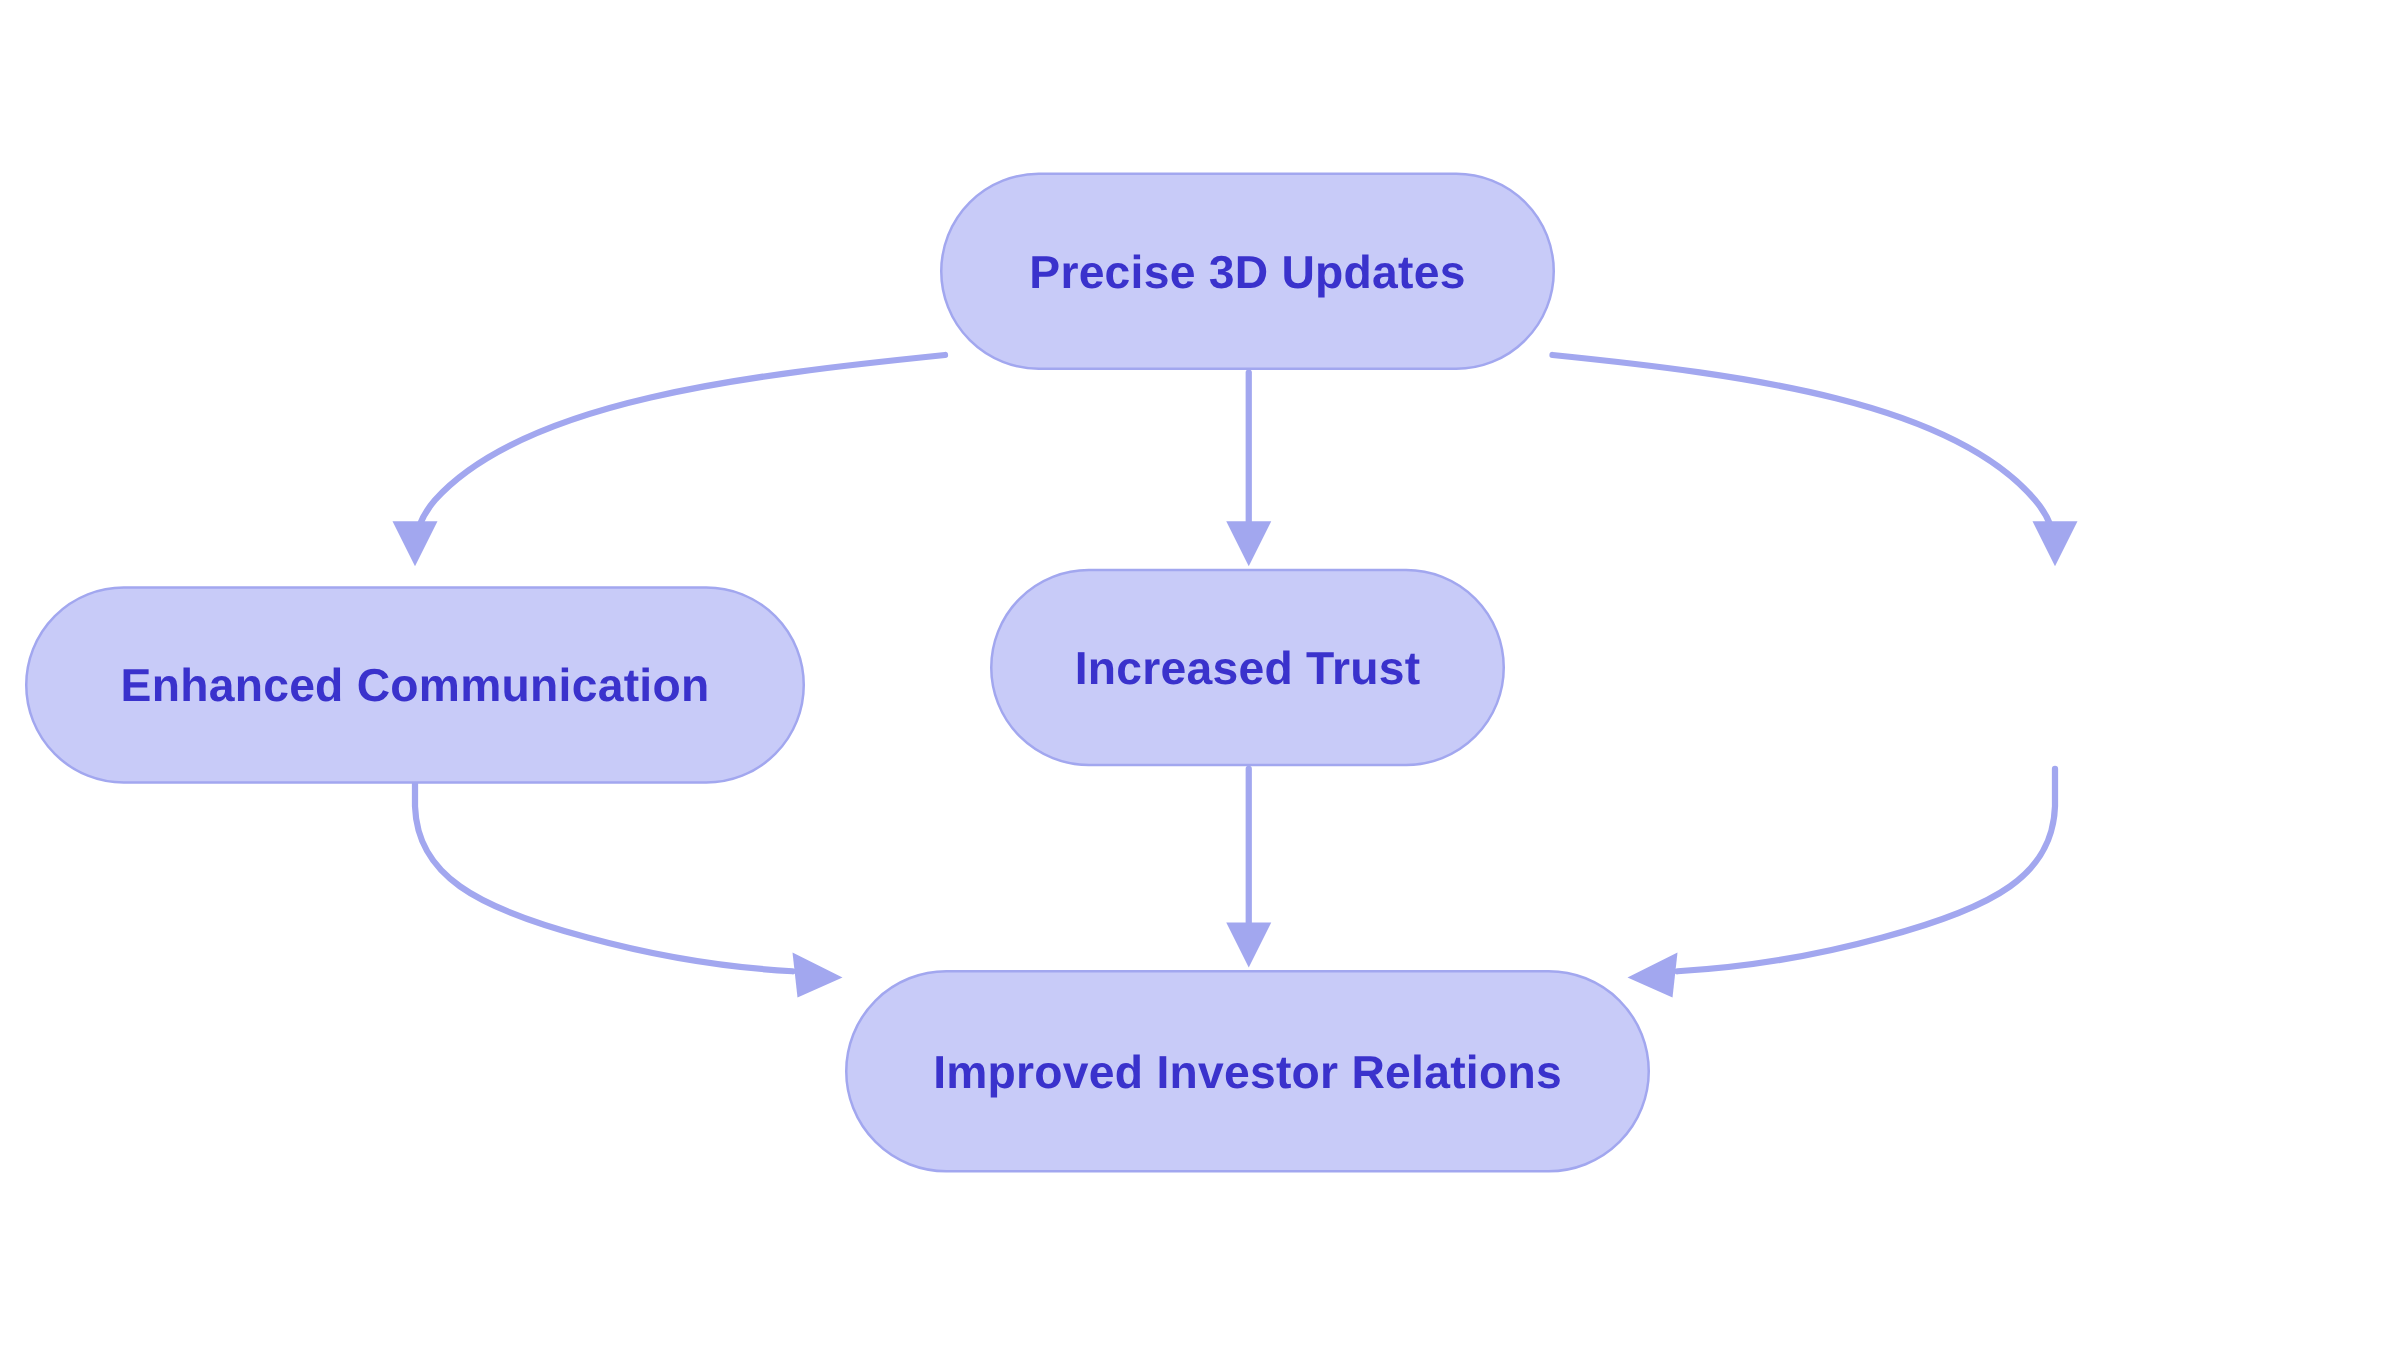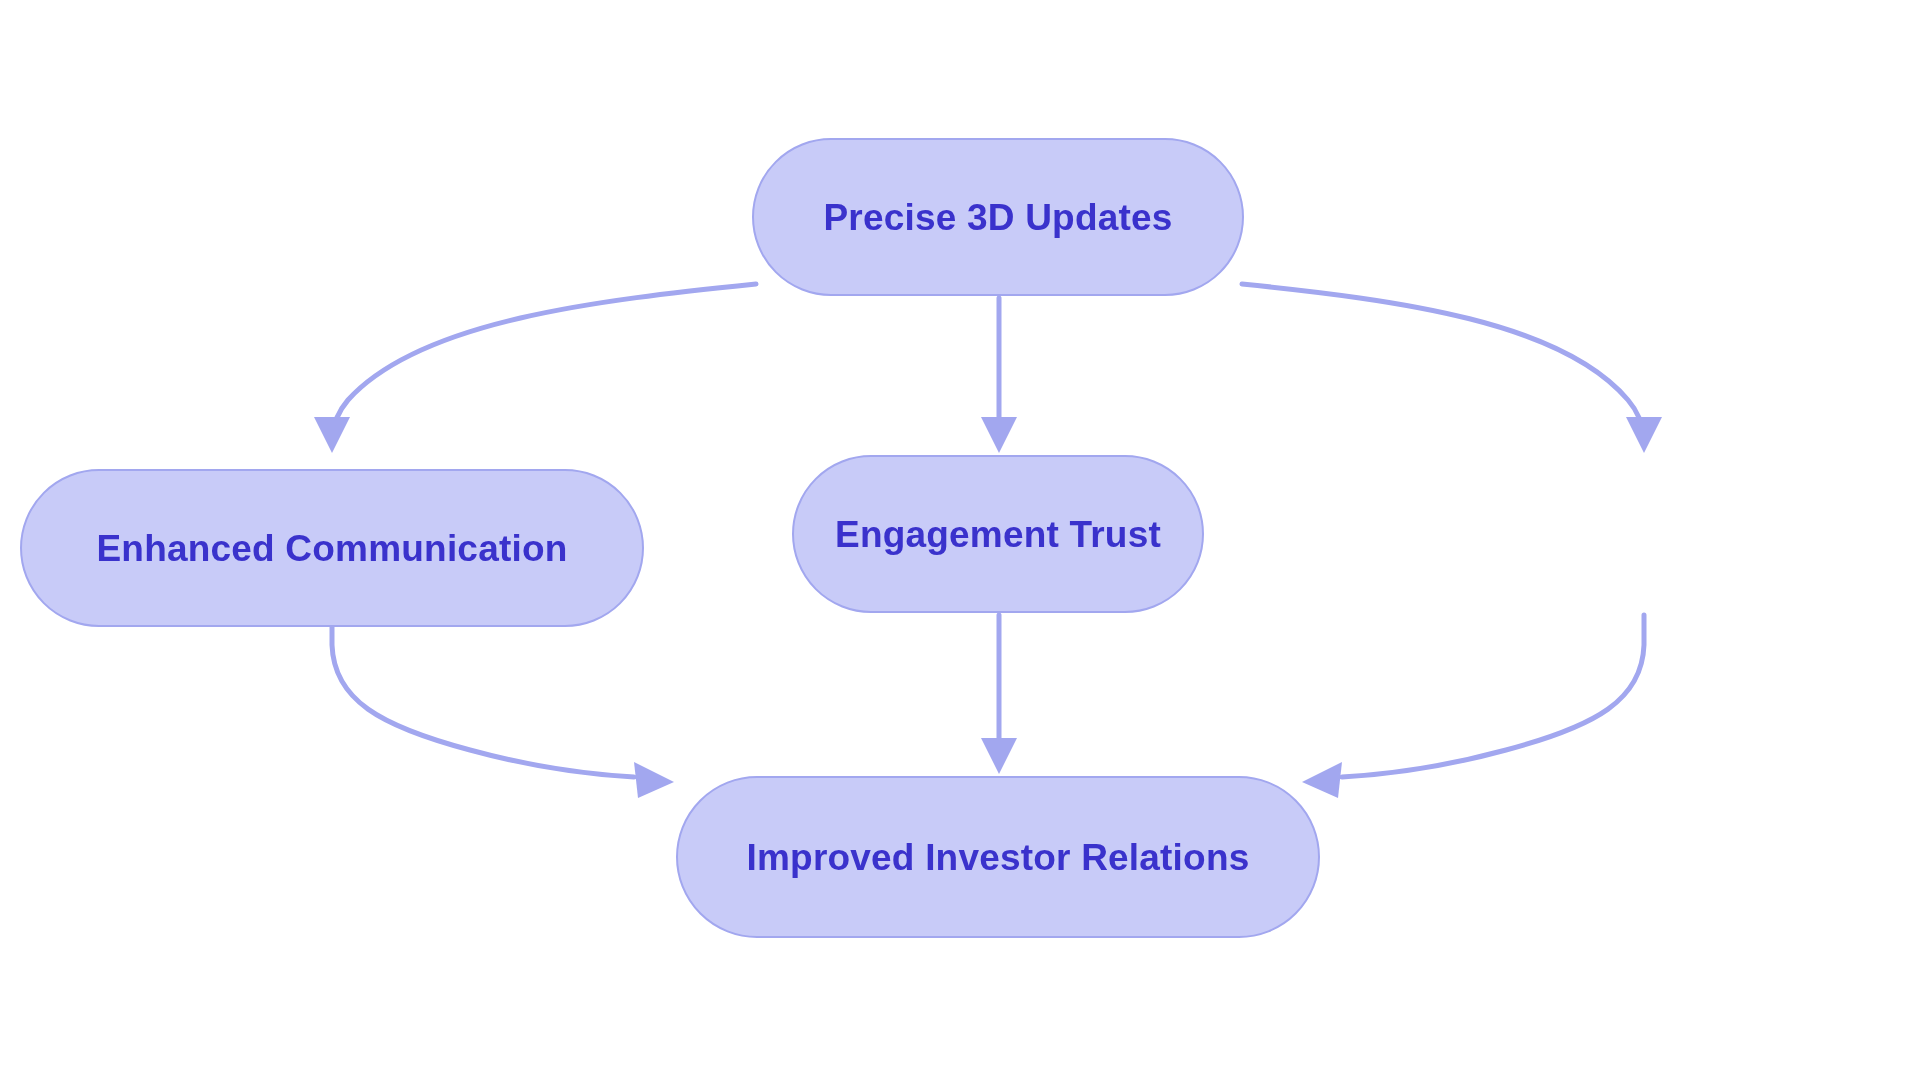--- a/index.html
+++ b/index.html
@@ -88,21 +88,21 @@
 
   <div class="node" style="left:752px; top:138px; width:492px; height:158px;">
     <span class="node-label">Precise 3D Updates</span>
   </div>
 
   <div class="node" style="left:20px; top:469px; width:624px; height:158px;">
     <span class="node-label">Enhanced Communication</span>
   </div>
 
   <div class="node" style="left:792px; top:455px; width:412px; height:158px;">
-    <span class="node-label">Engagement Trust</span>
+    <span class="node-label">Increased Trust</span>
   </div>
 
 
   <div class="node" style="left:676px; top:776px; width:644px; height:162px;">
     <span class="node-label">Improved Investor Relations</span>
   </div>
 
 </div>
 
 </body></html>

